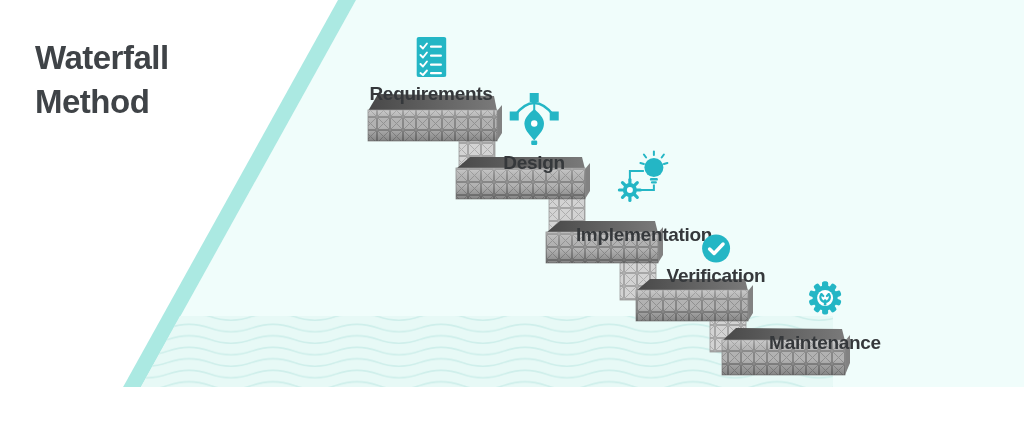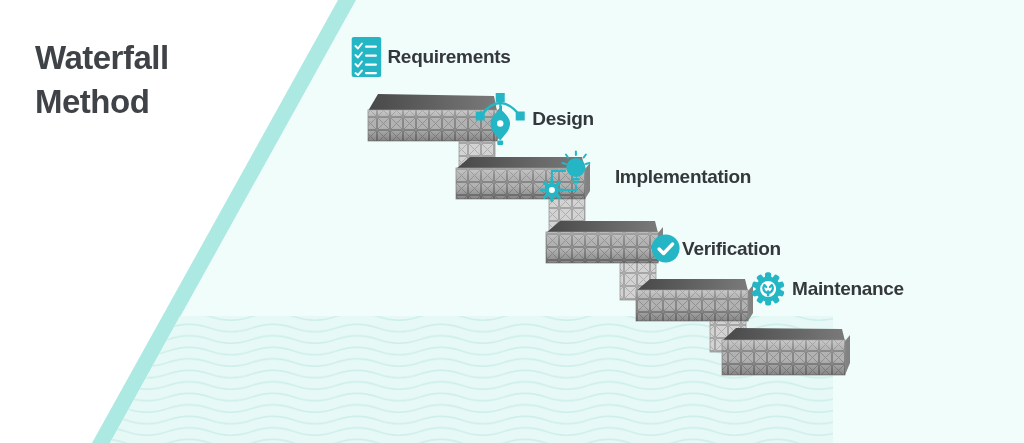--- a/index.html
+++ b/index.html
@@ -1,31 +1,31 @@
 <!DOCTYPE html>
 <html><head>
 <meta charset="utf-8">
 <style>
   html,body{margin:0;padding:0;}
   body{width:1024px;height:443px;overflow:hidden;background:#ffffff;
        font-family:"Liberation Sans", sans-serif;}
-  .canvas{position:relative;width:1024px;height:443px;overflow:hidden;}
+  .canvas{position:relative;width:1024px;height:387px;overflow:hidden;}
   .bg-svg{position:absolute;left:0;top:0;}
   .title{position:absolute;left:35px;top:36px;
          font-size:33px;font-weight:700;color:#3f4347;line-height:1.32;
          letter-spacing:-0.5px;}
-  .step{position:absolute;display:flex;flex-direction:row;align-items:center;
+  .step{position:absolute;display:flex;flex-direction:column;align-items:center;
         transform:translateX(-50%);}
   .step .label{font-size:19px;font-weight:700;color:#35383b;letter-spacing:-0.3px;
                white-space:nowrap;}
   .step-1{left:431px;top:37px;gap:6px;}
   .step-2{left:534px;top:92px;gap:6px;}
   .step-3{left:644px;top:150px;gap:20px;}
   .step-4{left:716px;top:234px;gap:2px;}
-  .step-5{left:825px;top:267px;gap:2px;}
+  .step-5{left:825px;top:276px;gap:12px;}
   .brand{position:absolute;left:843px;top:394px;display:flex;align-items:center;gap:7px;}
   .brand .brand-text{font-size:25px;font-weight:800;color:#ee4a5f;letter-spacing:0.8px;
                      white-space:nowrap;}
 </style>
 </head>
 <body>
 
 <div class="canvas">
 
   <svg class="bg-svg" width="1024" height="443" viewBox="0 0 1024 443">

